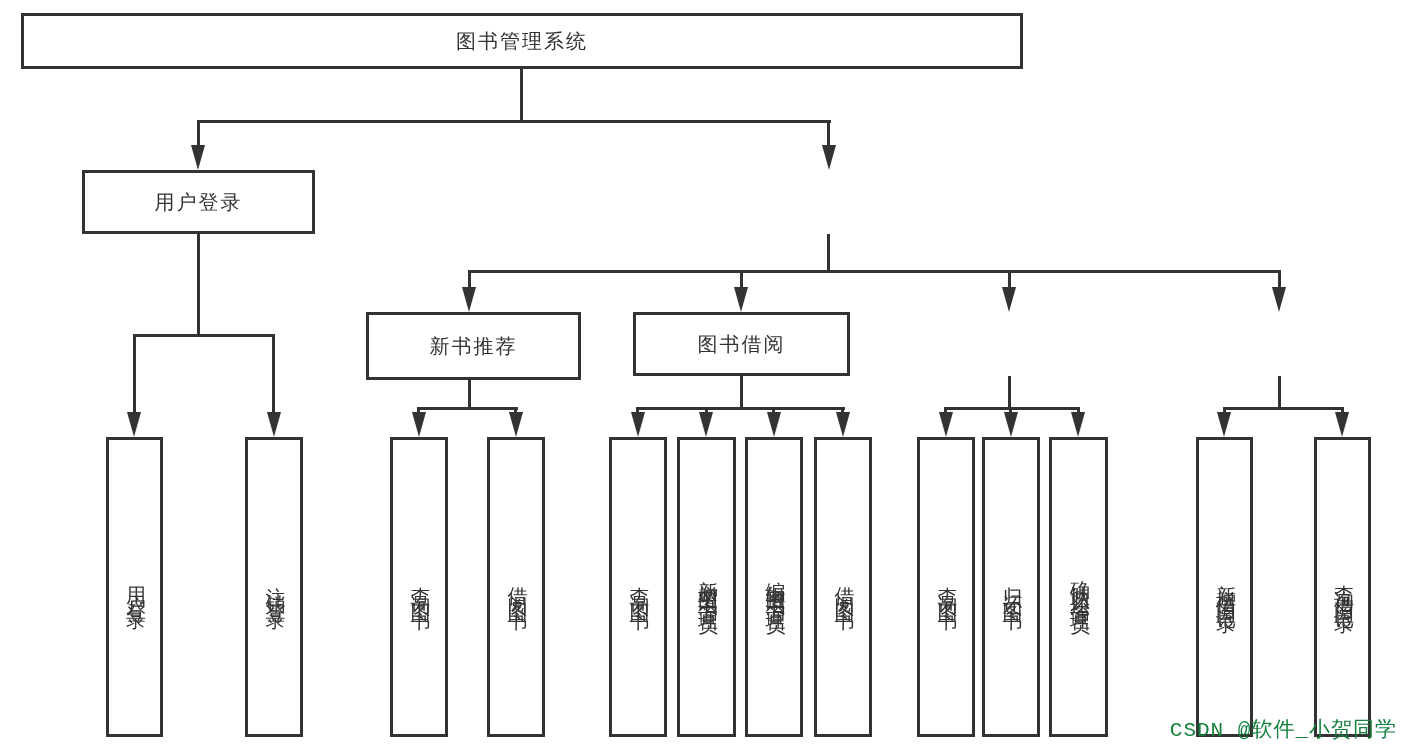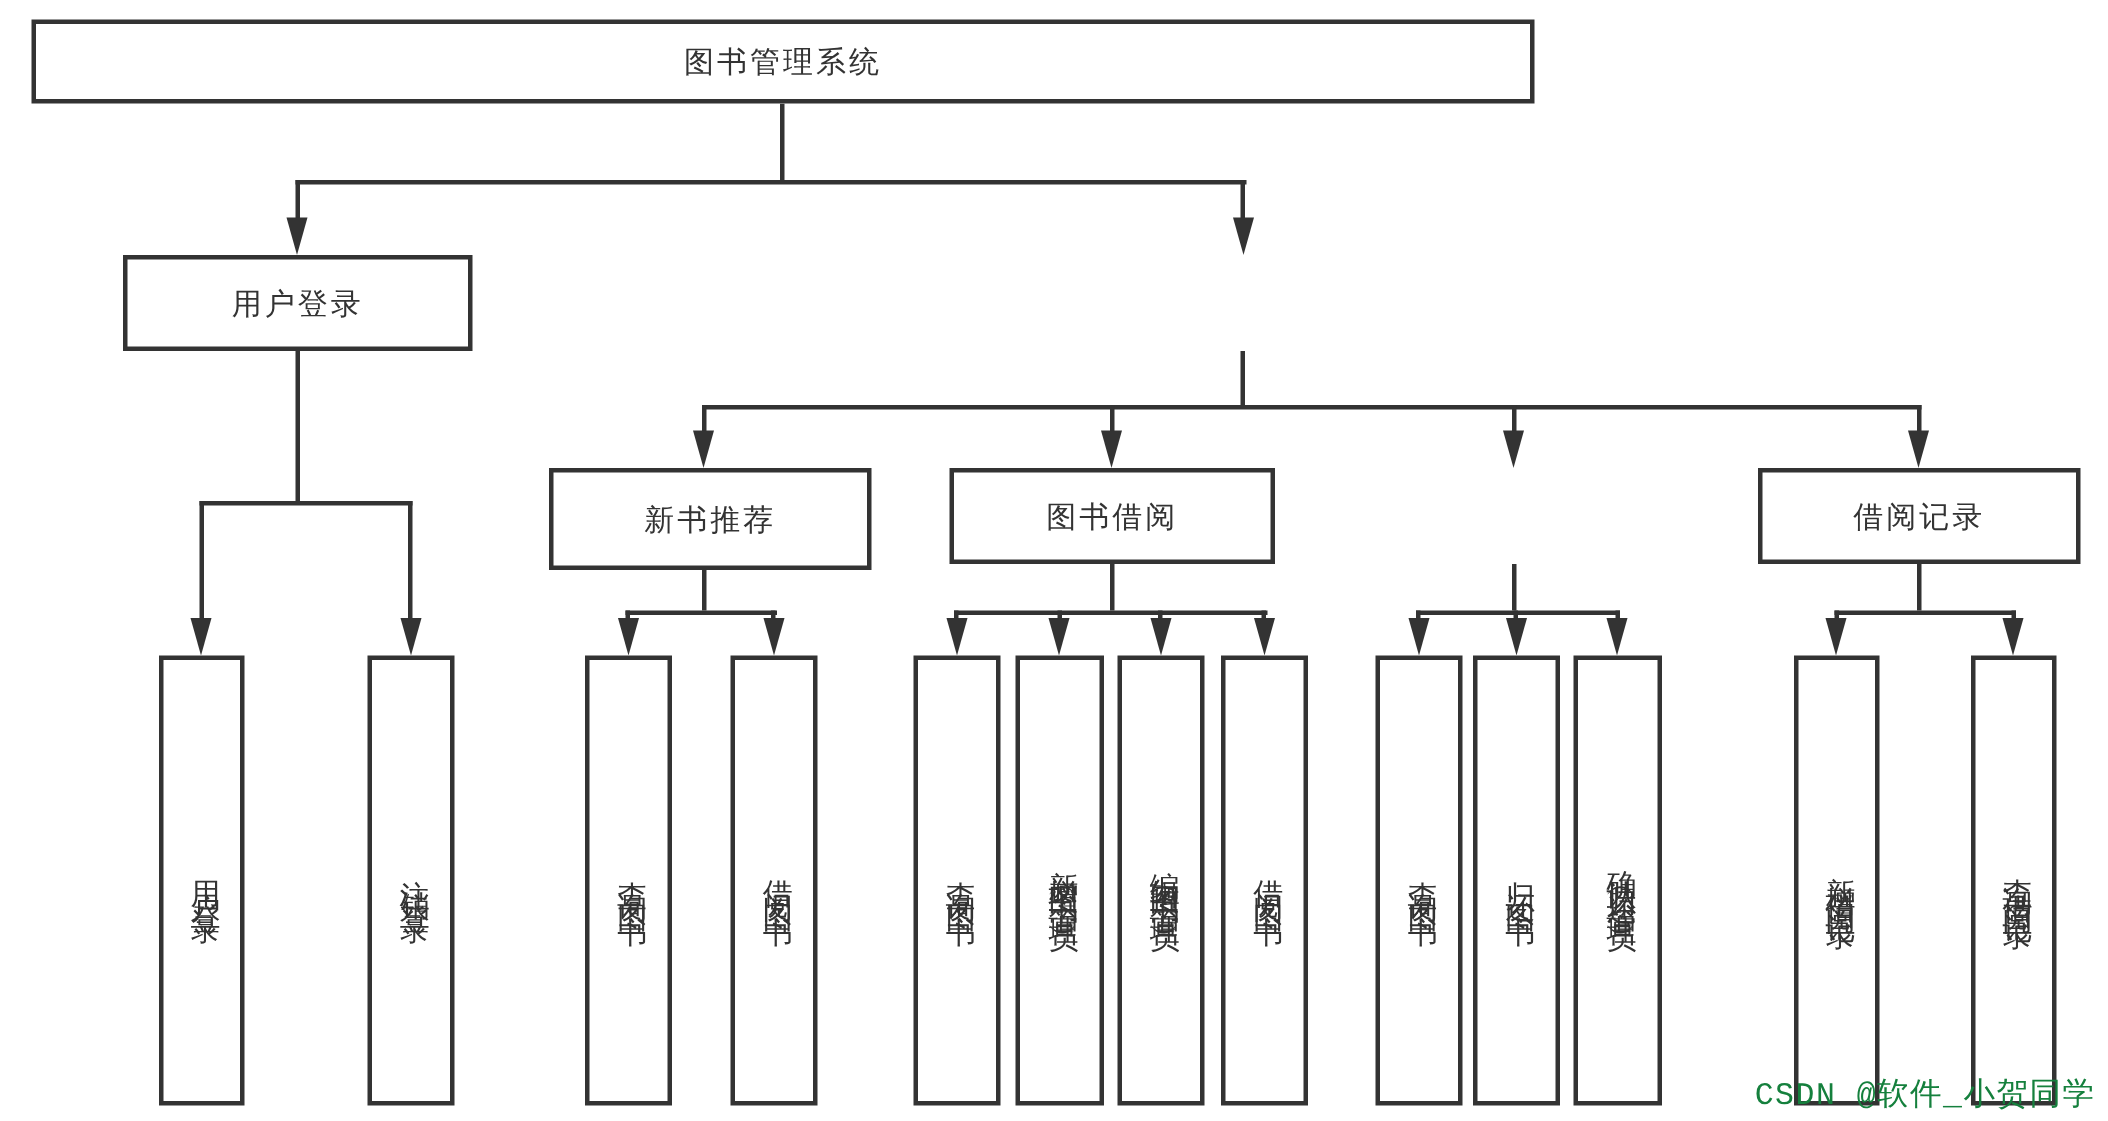--- a/index.html
+++ b/index.html
@@ -93,21 +93,20 @@
   <div class="vline" style="left:1341px;top:407px;height:9px"></div>
   <div class="arrow" style="left:1217px;top:412px"></div>
   <div class="arrow" style="left:1335px;top:412px"></div>
 
   <div class="box" style="left:21px;top:13px;width:1002px;height:56px">图书管理系统</div>
 
   <div class="box" style="left:82px;top:170px;width:233px;height:64px">用户登录</div>
 
   <div class="box" style="left:366px;top:312px;width:215px;height:68px">新书推荐</div>
   <div class="box" style="left:633px;top:312px;width:217px;height:64px">图书借阅</div>
-  <div class="box" style="left:1172px;top:312px;width:215px;height:64px">借阅记录</div>
 
   <div class="vbox" style="left:106px;top:437px;width:57px;height:300px">用户登录</div>
   <div class="vbox" style="left:245px;top:437px;width:58px;height:300px">注销登录</div>
 
   <div class="vbox" style="left:390px;top:437px;width:58px;height:300px">查询图书</div>
   <div class="vbox" style="left:487px;top:437px;width:58px;height:300px">借阅图书</div>
 
   <div class="vbox" style="left:609px;top:437px;width:58px;height:300px">查询图书</div>
   <div class="vbox" style="left:677px;top:437px;width:59px;height:300px;letter-spacing:5px">新增图书（管理员）</div>
   <div class="vbox" style="left:745px;top:437px;width:58px;height:300px;letter-spacing:5px">编辑图书（管理员）</div>

